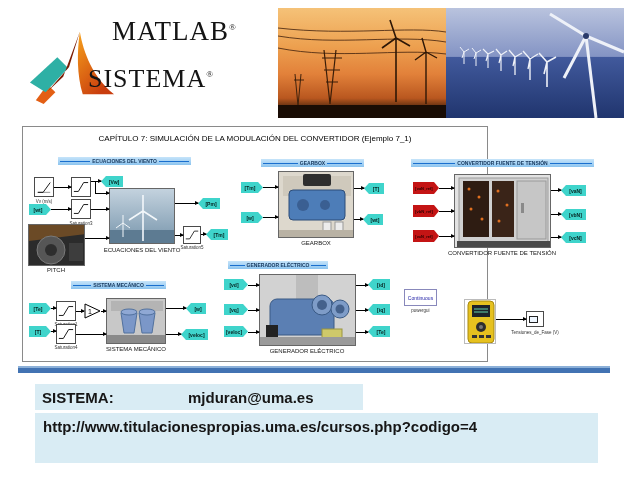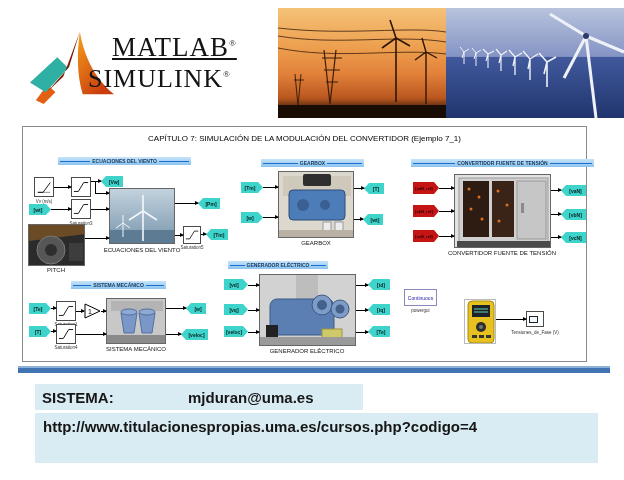--- a/index.html
+++ b/index.html
@@ -5,29 +5,29 @@
   * { box-sizing: border-box; margin: 0; padding: 0; }
   html,body { background:#fff; }
   #slide {
     position: relative; width: 624px; height: 480px; background: #fff;
     font-family: "Liberation Sans", sans-serif; overflow: hidden;
   }
   
   #logo-area { position:absolute; left:20px; top:8px; width:252px; height:108px; }
   #logo-glyph { position:absolute; left:8px; top:12px; width:88px; height:88px; }
   .wordmark { position:absolute; font-family:"Liberation Serif", serif; color:#141414; letter-spacing:1px; white-space:nowrap; }
-  #matlab-word { left:92px; top:24px; font-size:27px;text-decoration:underline; }
+  #matlab-word { left:92px; top:8px; font-size:27px; }
   #simulink-word { left:68px; top:56px; font-size:26px; }
   .wordmark sup { font-size:9px; vertical-align:super; }
   .hdr-photo { position:absolute; top:8px; height:110px; overflow:hidden; }
   #photo-sunset { left:278px; width:168px; }
   #photo-offshore { left:446px; width:178px; }
   
   #frame {
-    position:absolute; left:22px; top:126px; width:565px; height:236px;
+    position:absolute; left:22px; top:126px; width:466px; height:236px;
     background:#fff; border:1.5px solid #8a8a8a;
   }
   .dg-title { position:absolute; top:7px; left:0; right:0; text-align:center; font-size:8px; color:#000; }
   .sec {
     position:absolute; display:flex; align-items:center; height:8px;
     background:linear-gradient(#c6e4fa,#8cc4ef);
     font-size:5px; font-weight:bold; color:#14365c; white-space:nowrap;
   }
   .sec::before, .sec::after { content:""; flex:1; border-top:1.5px solid #1a6fce; margin:0 2px; }
   .blk { position:absolute; background:#fff; border:1px solid #4a4a4a; display:flex; align-items:center; justify-content:center; }
@@ -67,21 +67,21 @@
           <stop offset="0" stop-color="#f7a21c"></stop>
             <stop offset="1" stop-color="#c93d0e"></stop>
         </linearGradient>
       </defs>
       <polygon points="8,82 20,66 28,74 16,86" fill="#e35f14"></polygon>
       <polygon points="2,64 30,38 41,49 18,74" fill="#2eb0a5"></polygon>
       <polygon points="20,73 42,48 53,12 36,58" fill="#7c1d04"></polygon>
       <path d="M53,12 C57,34 66,58 88,76 L56,76 C50,56 50,34 53,12 Z" fill="url(#og)"></path>
     </svg>
     <div class="wordmark" id="matlab-word"><span>MATLAB</span><sup>®</sup></div>
-    <div class="wordmark" id="simulink-word"><span>SIMULINK</span><sup>®</sup></div>
+    <div class="wordmark" id="simulink-word"><span>SISTEMA</span><sup>®</sup></div>
   </div>
 
   <div class="hdr-photo" id="photo-sunset">
     <svg width="168" height="110" viewBox="0 0 168 110">
       <defs>
         <linearGradient id="sun" x1="0" y1="0" x2="0" y2="1">
           <stop offset="0" stop-color="#f5c278"></stop>
             <stop offset="0.35" stop-color="#eda04f"></stop>
           <stop offset="0.6" stop-color="#e2813a"></stop>
             <stop offset="0.82" stop-color="#b9571f"></stop>

